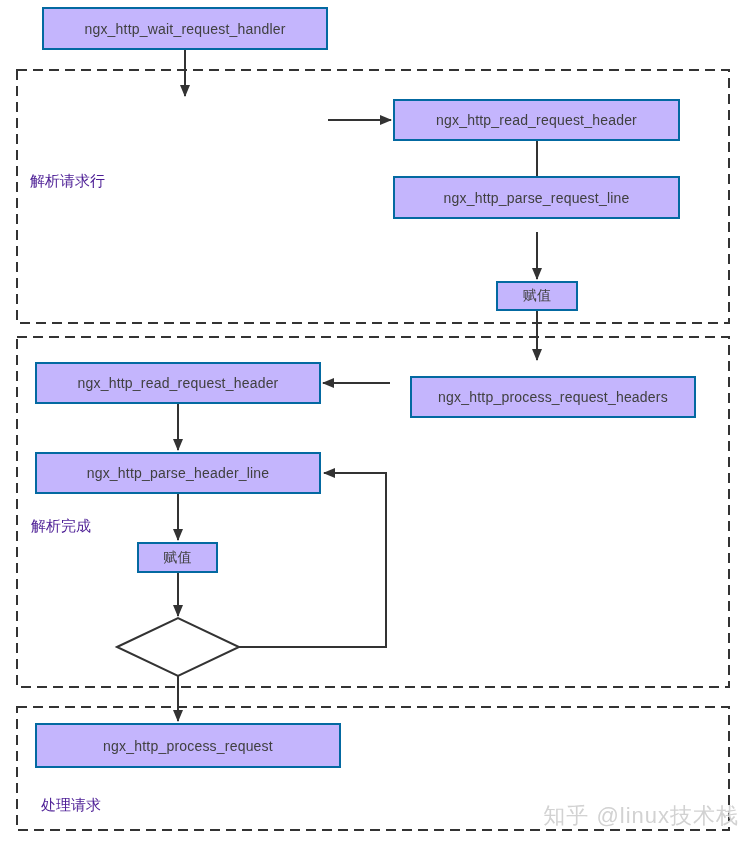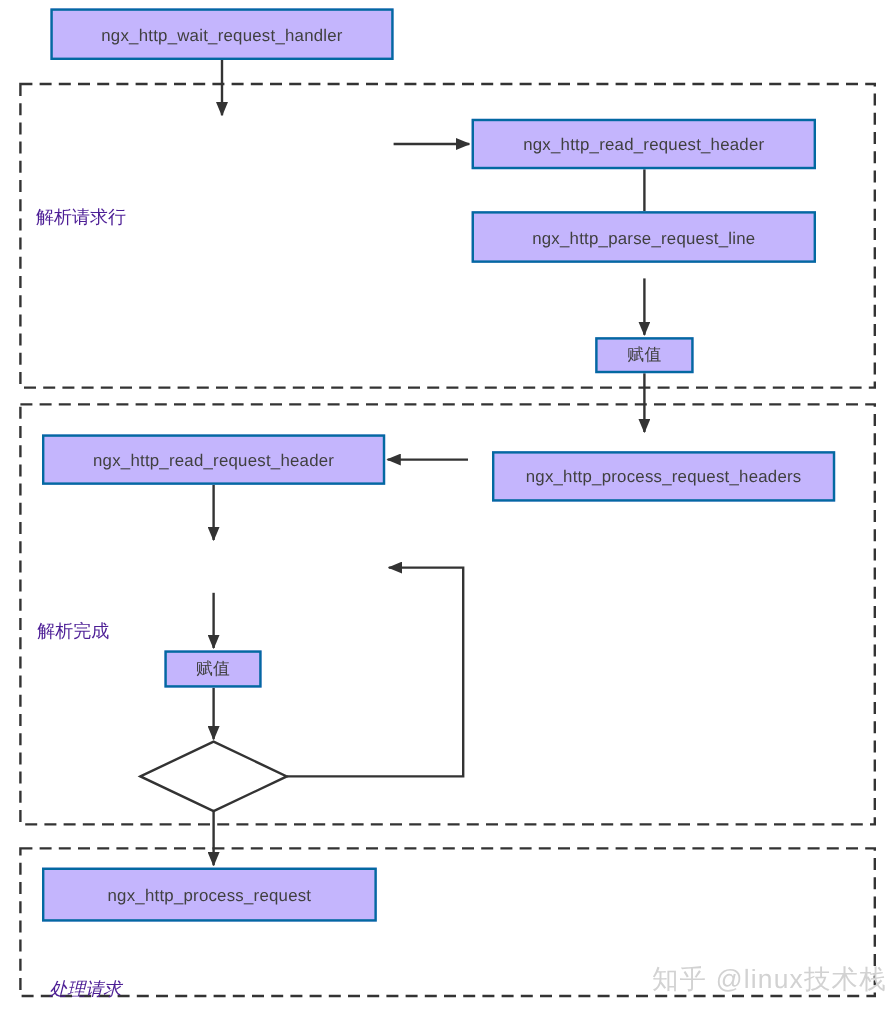--- a/index.html
+++ b/index.html
@@ -121,27 +121,28 @@
   <div class="node" style="left:393px; top:99px; width:287px; height:42px;">ngx_http_read_request_header</div>
 
   <div class="node" style="left:393px; top:176px; width:287px; height:43px;">ngx_http_parse_request_line</div>
 
   <div class="node small" style="left:496px; top:281px; width:82px; height:30px;">赋值</div>
 
   <div class="node" style="left:390px; top:376px; width:286px; height:42px;margin-left:20px;">ngx_http_process_request_headers</div>
 
   <div class="node" style="left:35px; top:362px; width:286px; height:42px;">ngx_http_read_request_header</div>
 
+  <div class="node" style="left:35px; top:452px; width:286px; height:42px;">ngx_http_parse_header_line</div>
 
   <div class="node small" style="left:137px; top:542px; width:81px; height:31px;">赋值</div>
 
 
-  <div class="node" style="left:35px; top:723px; width:279px; height:45px;">ngx_http_process_request</div>
+  <div class="node" style="left:35px; top:723px; width:306px; height:45px;">ngx_http_process_request</div>
 
   <div class="region-label" style="left:30px; top:172px;">解析请求行</div>
 
   <div class="region-label" style="left:31px; top:517px;">解析完成</div>
 
-  <div class="region-label" style="left:41px; top:815px;font-style:italic;">处理请求</div>
+  <div class="region-label" style="left:41px; top:796px;">处理请求</div>
 
   <div class="watermark">知乎 @linux技术栈</div>
 
 </div>
 
 </body></html>

